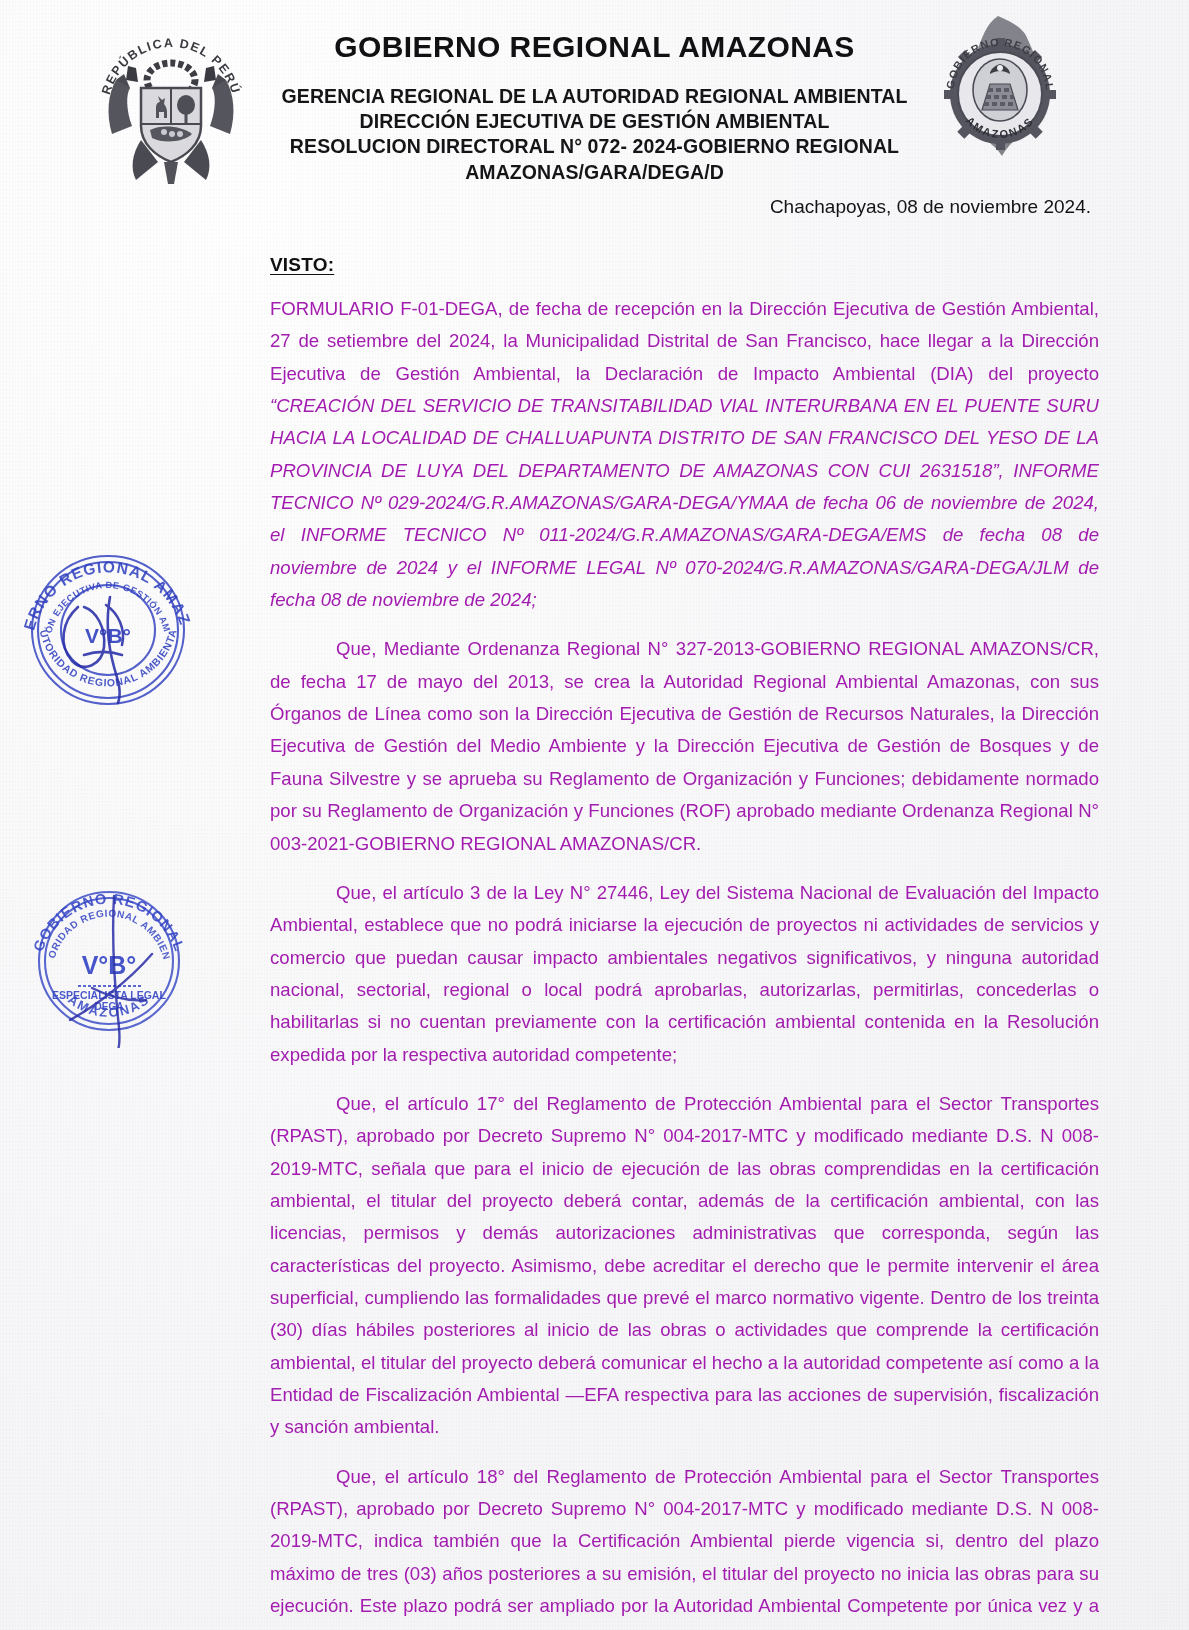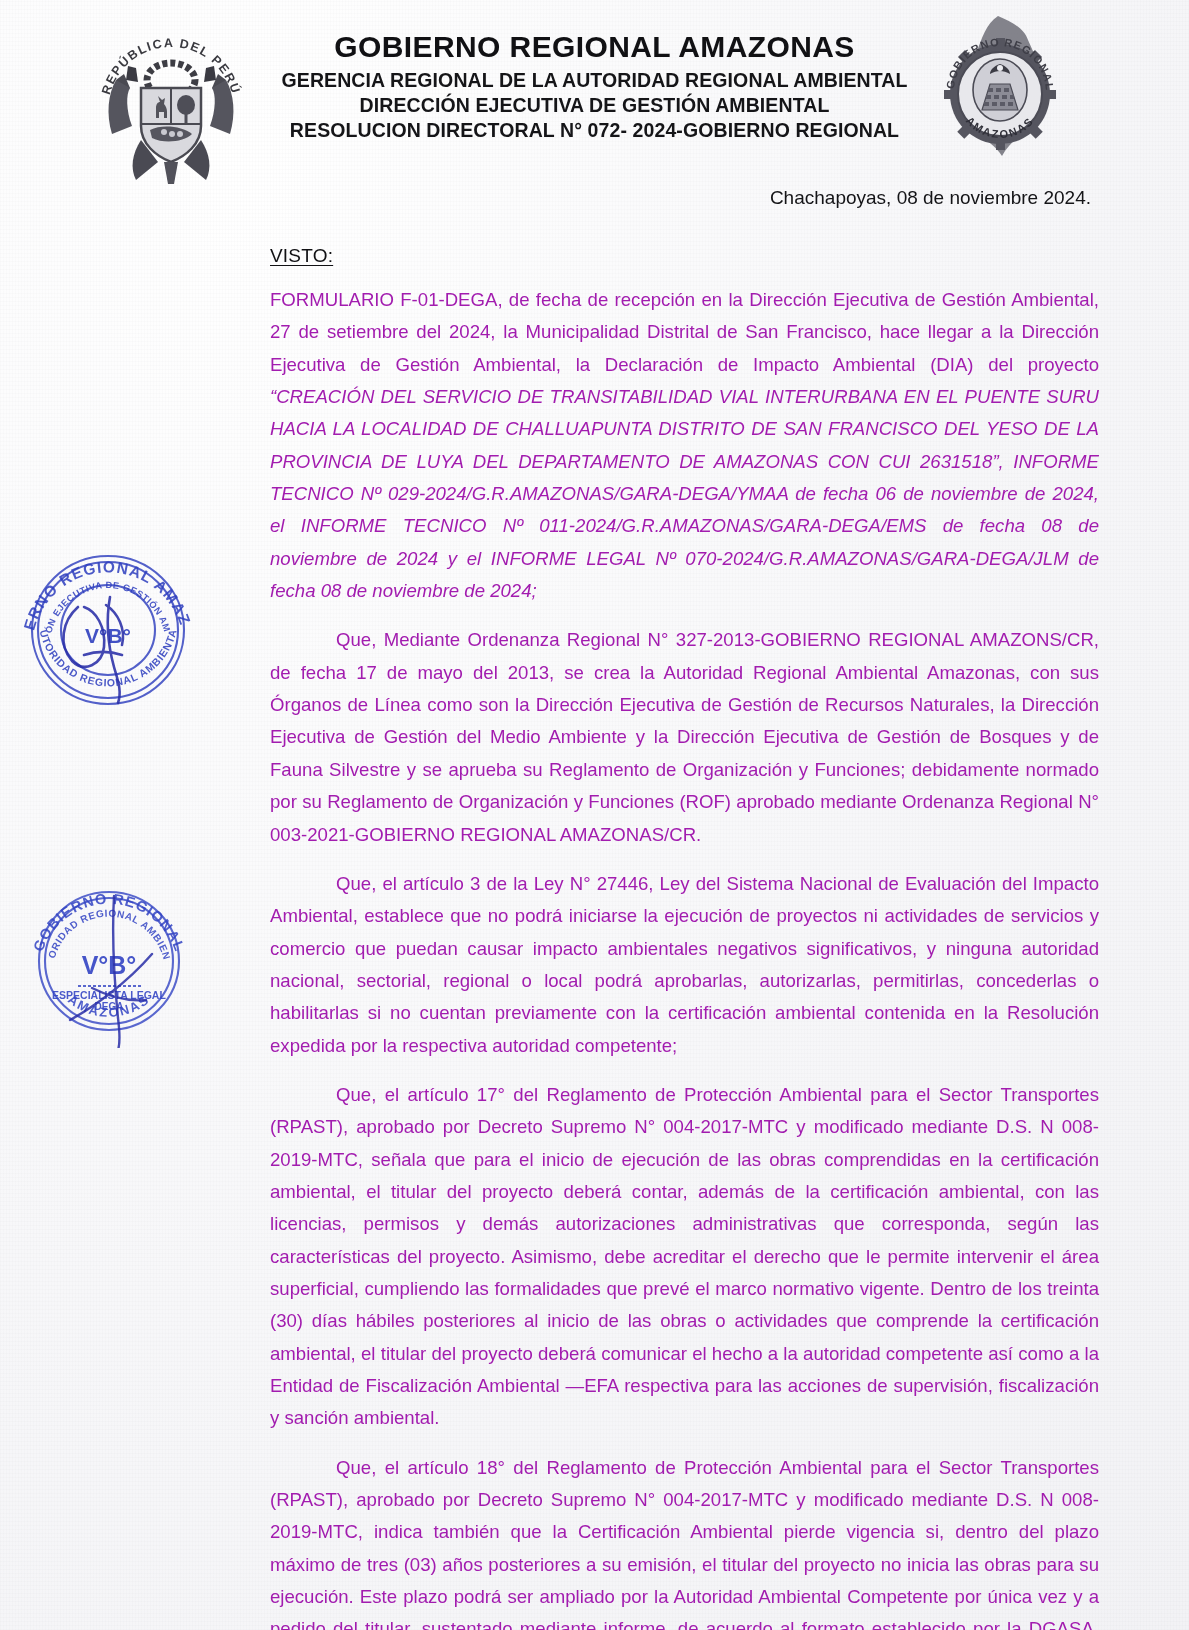--- a/index.html
+++ b/index.html
@@ -52,47 +52,48 @@
     font-weight:bold;
     letter-spacing:0.4px;
     color:#111114;
     line-height:1.12;
   }
   .title-sub{
     font-size:19.5px;
     font-weight:bold;
     color:#151518;
     line-height:1.30;
-    margin-top:4px;
+    margin-top:20px;
     letter-spacing:0.1px;
   }
 
   
   .content{
     position:relative;
     margin:0 auto;
     width:1009px;
     padding-left:180px;
     box-sizing:border-box;
     font-family:"Liberation Sans", sans-serif;
   }
   .date-line{
     text-align:right;
     padding-right:8px;
     font-size:19px;
     color:#141417;
-    margin-top:2px;
+    margin-top:11px;
   }
   .section-head{
     margin-top:36px;
     font-size:19px;
     color:#111114;
     text-decoration:underline;
     text-underline-offset:3px;
     letter-spacing:0.2px;
+    font-weight:bold;
   }
   .section-head.considerando{
     margin-top:34px;
     margin-left:63px;
   }
   p.para{
     margin:17px 0 0 0;
     font-size:18.6px;
     line-height:1.74;
     text-align:justify;
@@ -159,20 +160,21 @@
         <path d="M78,140 L92,140 L88,162 L82,162 Z" fill="#52525b"></path>
       </svg>
     </div>
 
     <div class="header-titles">
       <div class="title-main">GOBIERNO REGIONAL AMAZONAS</div>
       <div class="title-sub">
         <div>GERENCIA REGIONAL DE LA AUTORIDAD REGIONAL AMBIENTAL</div>
         <div>DIRECCIÓN EJECUTIVA DE GESTIÓN AMBIENTAL</div>
         <div>RESOLUCION DIRECTORAL N° 072- 2024-GOBIERNO REGIONAL</div>
+        <div>AMAZONAS/GARA/DEGA/D</div>
       </div>
     </div>
 
     <div class="emblem-right">
       <svg viewBox="0 0 140 165" xmlns="http://www.w3.org/2000/svg">
         <defs>
           <path id="arcTopGR" d="M 24,82 A 46,46 0 0 1 116,82" fill="none"></path>
           <path id="arcBotGR" d="M 26,84 A 44,44 0 0 0 114,84" fill="none"></path>
         </defs>
 

